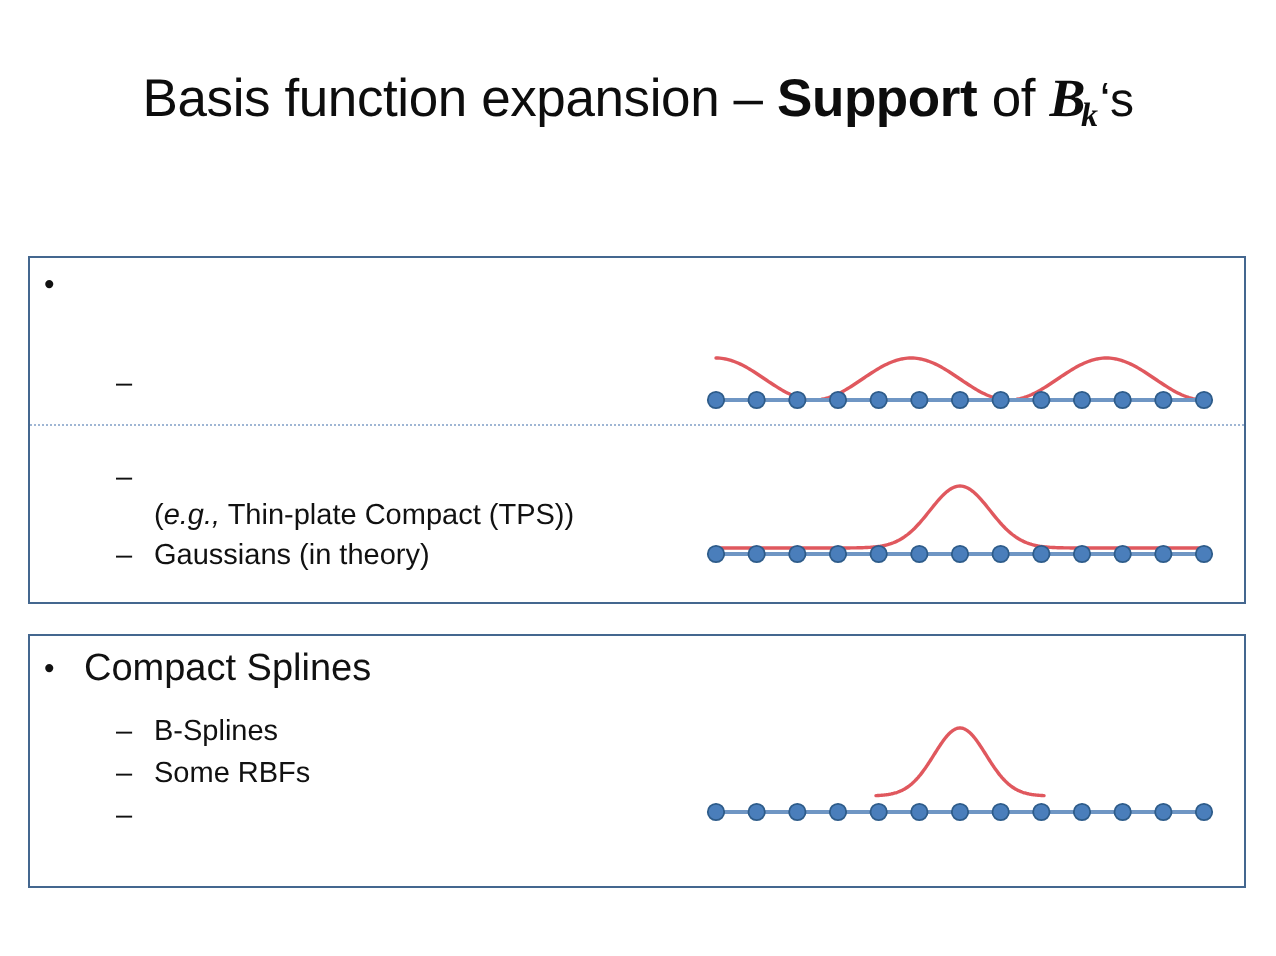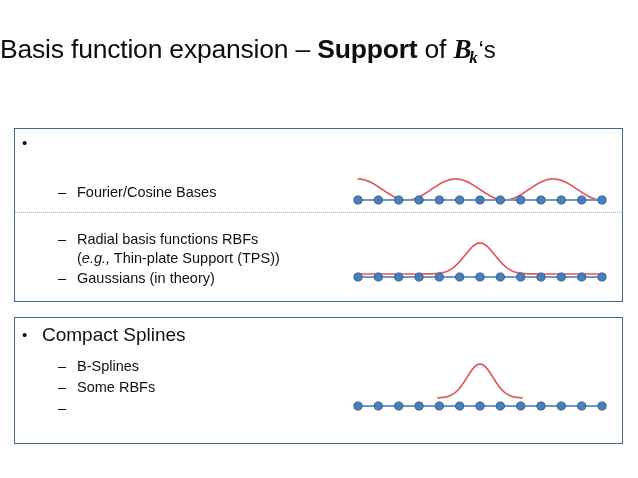--- a/index.html
+++ b/index.html
@@ -16,21 +16,21 @@
     color: #111111;
     -webkit-font-smoothing: antialiased;
   }
 
   
   #slide-title {
     position: absolute;
     left: 0;
     top: 34px;
     width: 638px;
-    text-align: left;
+    text-align: center;
     font-size: 26.5px;
     font-weight: 400;
     letter-spacing: -0.2px;
     white-space: nowrap;
     color: #0d0d0d;
   }
   #slide-title .bold { font-weight: 700; }
   #slide-title .mathvar {
     font-family: "Liberation Serif", serif;
     font-weight: 700;
@@ -130,28 +130,27 @@
 
 <div class="content-box" id="box-global"></div>
 <div id="global-divider"></div>
 
 <div class="l1" id="b1-global">
   <span class="dot">•</span>
 </div>
 
 <div class="l2" id="b1-fourier">
   <span class="dash">–</span>
-  <span class="txt">Fourier/Cosine Bases</span>
 </div>
 
 <div class="l2" id="b1-rbf">
   <span class="dash">–</span>
   <span class="txt">
-    <span>Radial basis functions RBFs</span><br>
-    <span>(</span><i>e.g.,</i><span> Thin-plate Support (TPS))</span>
+    <br>
+    <span>(</span><i>e.g.,</i><span> Thin-plate Compact (TPS))</span>
   </span>
 </div>
 
 <div class="l2" id="b1-gauss-th">
   <span class="dash">–</span>
   <span class="txt">Gaussians (in theory)</span>
 </div>
 
 <div class="content-box" id="box-compact"></div>
 

